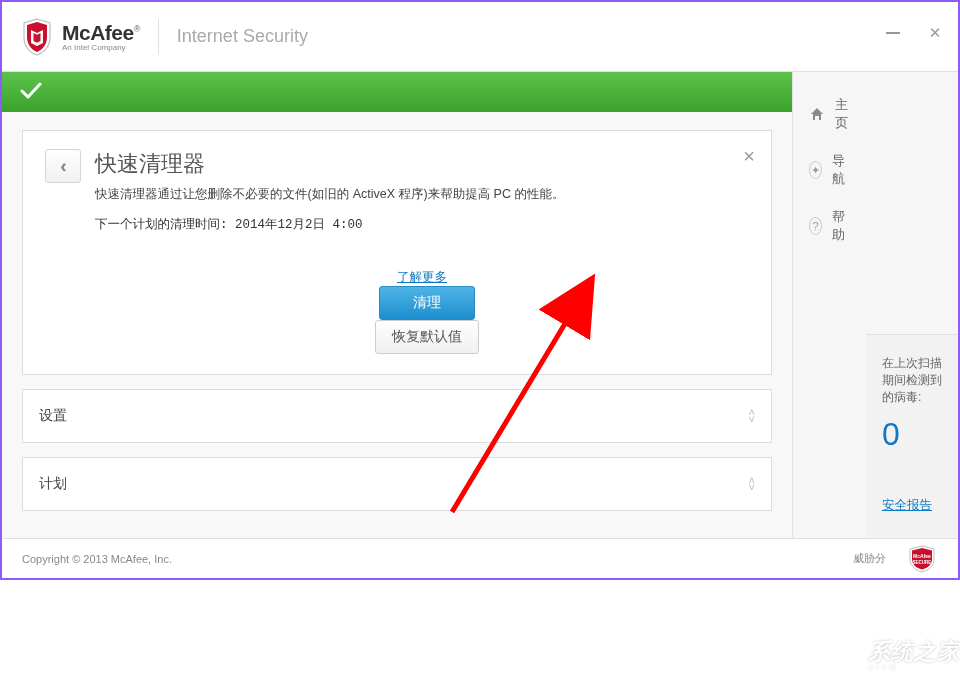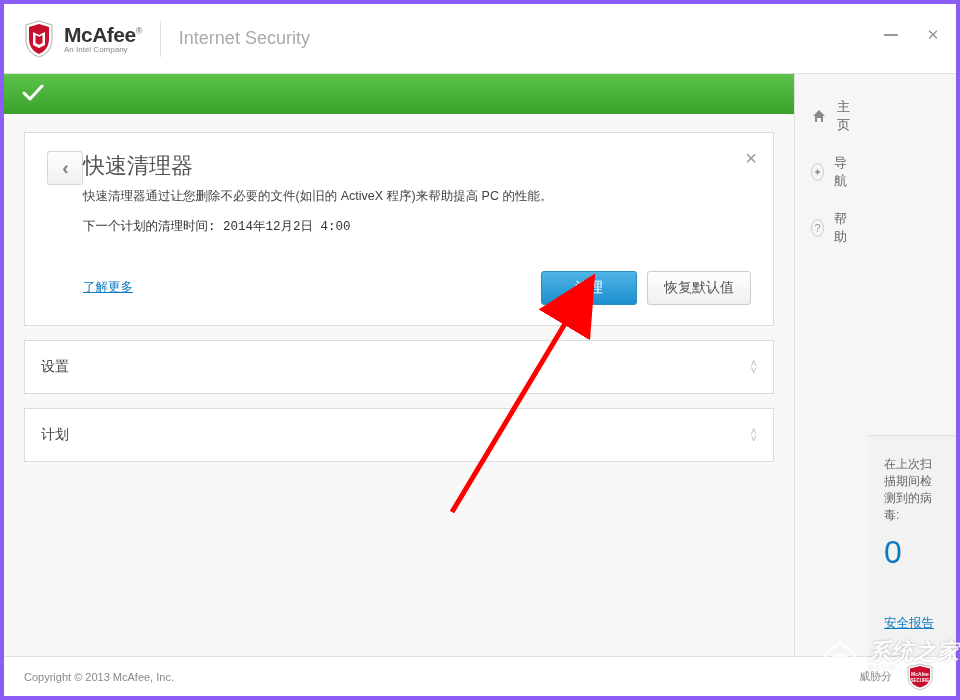--- a/index.html
+++ b/index.html
@@ -8,25 +8,25 @@
     font-size: 13px;
     color: #333;
     background: #fff;
     width: 960px;
     height: 700px;
     overflow: hidden;
     position: relative;
   }
   .window {
     width: 960px;
-    height: 700px;
+    height: 580px;
     background: #f5f5f5;
     display: flex;
     flex-direction: column;
-    border: 4px solid #8b5cf6;
+    border: 2px solid #8b5cf6;
   }
   
   .header {
     height: 70px;
     background: #fff;
     display: flex;
     align-items: center;
     padding: 0 18px;
     border-bottom: 1px solid #e0e0e0;
     position: relative;
@@ -59,32 +59,32 @@
   }
   .status-check {color:#fff;}
   
   .main-content { flex:1; padding:18px 20px 10px 20px; background:#f8f8f8; overflow:hidden;}
   
   .card {
     background:#fff; border:1px solid #dcdcdc; padding:18px 22px 20px 22px;
     position:relative;
   }
   .card-close { position:absolute; top:14px; right:16px; color:#999; font-size:20px; font-weight:300; cursor:pointer;}
-  .card-header { display:flex; align-items:flex-start; }
+  .card-header { display:flex; align-items:flex-start; gap:14px;}
   .back-chevron {
     width:36px; height:34px; border:1px solid #d6d6d6; border-radius:3px;
     display:flex; align-items:center; justify-content:center;
     background:linear-gradient(#fefefe,#f1f1f1);
     color:#888; font-size:18px; font-weight:700; letter-spacing:-6px;
     padding-right:5px;
   }
   .card-title { font-size:22px; color:#555; font-weight:400;}
   .card-desc { font-size:12.5px; color:#444; margin-top:6px; line-height:1.5;}
   .card-sched { font-size:12.5px; color:#333; margin-top:12px;font-family:Liberation Mono, monospace;}
-  .card-actions { display:flex; align-items:center; margin-top:36px;}
+  .card-actions { display:flex; align-items:center; margin-top:36px;flex-direction:column;}
   .learn-more { color:#0c79c4; font-size:12.5px; text-decoration:underline; cursor:pointer;}
   .spacer { flex:1;}
   .btn {
     min-width:96px; height:34px; border-radius:3px; display:inline-flex; align-items:center; justify-content:center;
     font-size:14px; padding:0 16px; cursor:pointer; margin-left:10px;
     border:1px solid #ccc; background:linear-gradient(#fefefe,#f0f0f0); color:#555;
   }
   .btn-primary {
     border:1px solid #2a8bbf;
     background:linear-gradient(#4fb4e6,#1c8ecf);
@@ -105,21 +105,21 @@
   .nav-item.home .ico { border:none; font-size:15px;}
   
   .side-bottom {
     margin-top:auto; border-top:1px solid #e0e0e0; padding:20px 16px 24px 16px;
     background:#f2f2f2; font-size:12px; color:#666;
   }
   .virus-count { font-size:32px; color:#0c79c4; margin-top:10px; font-weight:300;}
   .report-link { display:block; margin-top:44px; color:#0c79c4; text-decoration:underline; cursor:pointer; font-size:12.5px;}
   
   .footer { height:40px; border-top:1px solid #e0e0e0; background:#fff; display:flex; align-items:center; padding:0 20px; font-size:11px; color:#888;}
-  .footer-right { margin-left:auto; display:flex; align-items:center; gap:12px;}
+  .footer-right { margin-left:auto; display:flex; align-items:center; gap:20px;}
   .secure-badge { width:32px; height:28px; display:inline-flex; align-items:center; justify-content:center;}
   
   .arrow-anno { position:absolute; top:262px; left:412px; pointer-events:none; z-index:30;}
   
   .watermark {
     position:absolute; right:0px; bottom:28px; color:#fff; opacity:0.85;
     display:flex; align-items:center; gap:8px; z-index:40; pointer-events:none;
     text-shadow:0 0 3px rgba(0,0,0,0.3);
   }
   .watermark .wm-text { font-size:22px; font-weight:700; font-style:italic; letter-spacing:1px;}

